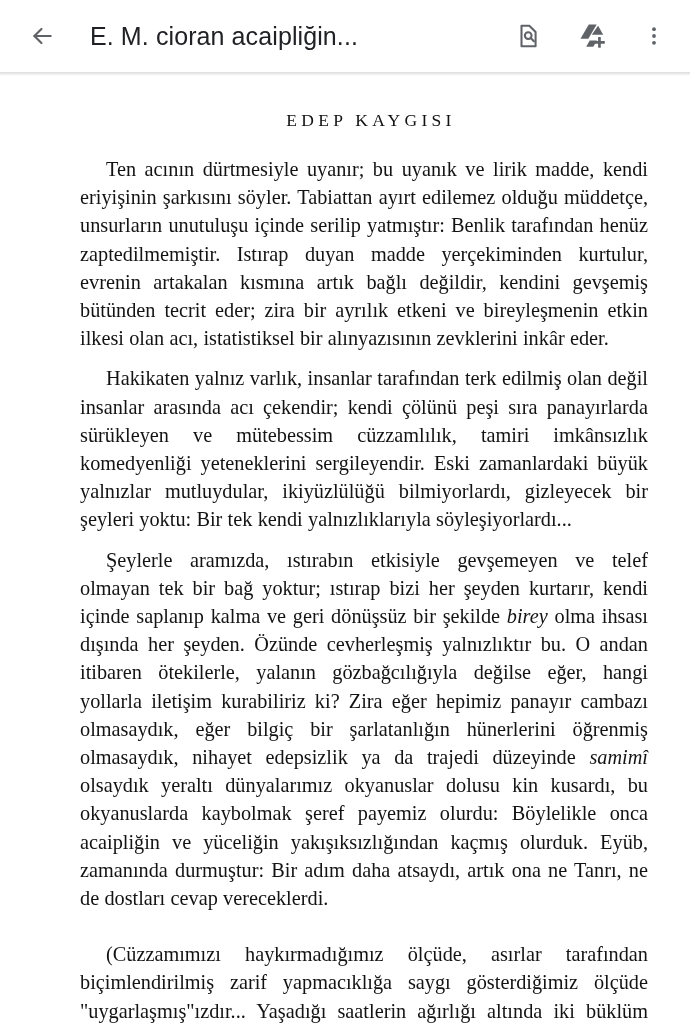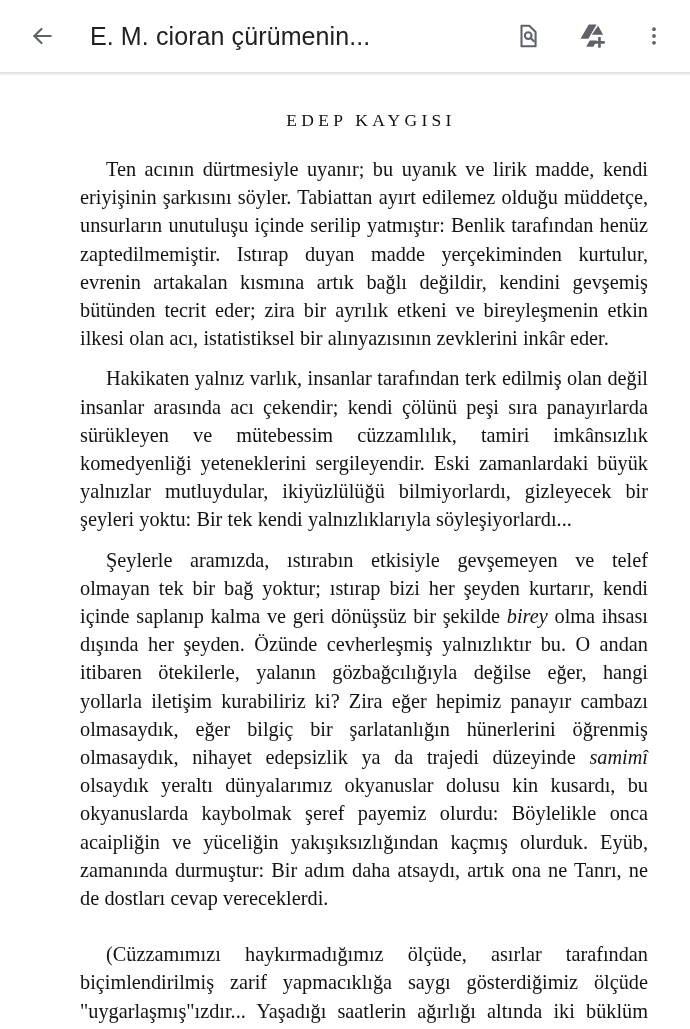--- a/index.html
+++ b/index.html
@@ -114,21 +114,21 @@
 
   <div class="bar-icon">
     <span>
       <svg width="26" height="26" viewBox="0 0 24 24" fill="none" stroke="#5f6368" stroke-width="2" stroke-linecap="round" stroke-linejoin="round">
         <line x1="20" y1="12" x2="5" y2="12"></line>
         <polyline points="11.5,5.5 5,12 11.5,18.5"></polyline>
       </svg>
     </span>
   </div>
 
-  <div id="doc-title">E. M. cioran çürümenin...</div>
+  <div id="doc-title">E. M. cioran acaipliğin...</div>
 
   <div class="bar-icon icon-gap-a">
     <span>
       <svg width="26" height="26" viewBox="0 0 24 24" fill="none" stroke="#5f6368" stroke-width="1.9" stroke-linecap="round" stroke-linejoin="round">
         <path d="M6 2.6h7.2L19 8.4v13H6z"></path>
         <circle cx="12.2" cy="11.6" r="3.1"></circle>
         <line x1="14.5" y1="13.9" x2="17.4" y2="16.9"></line>
       </svg>
     </span>
   </div>

